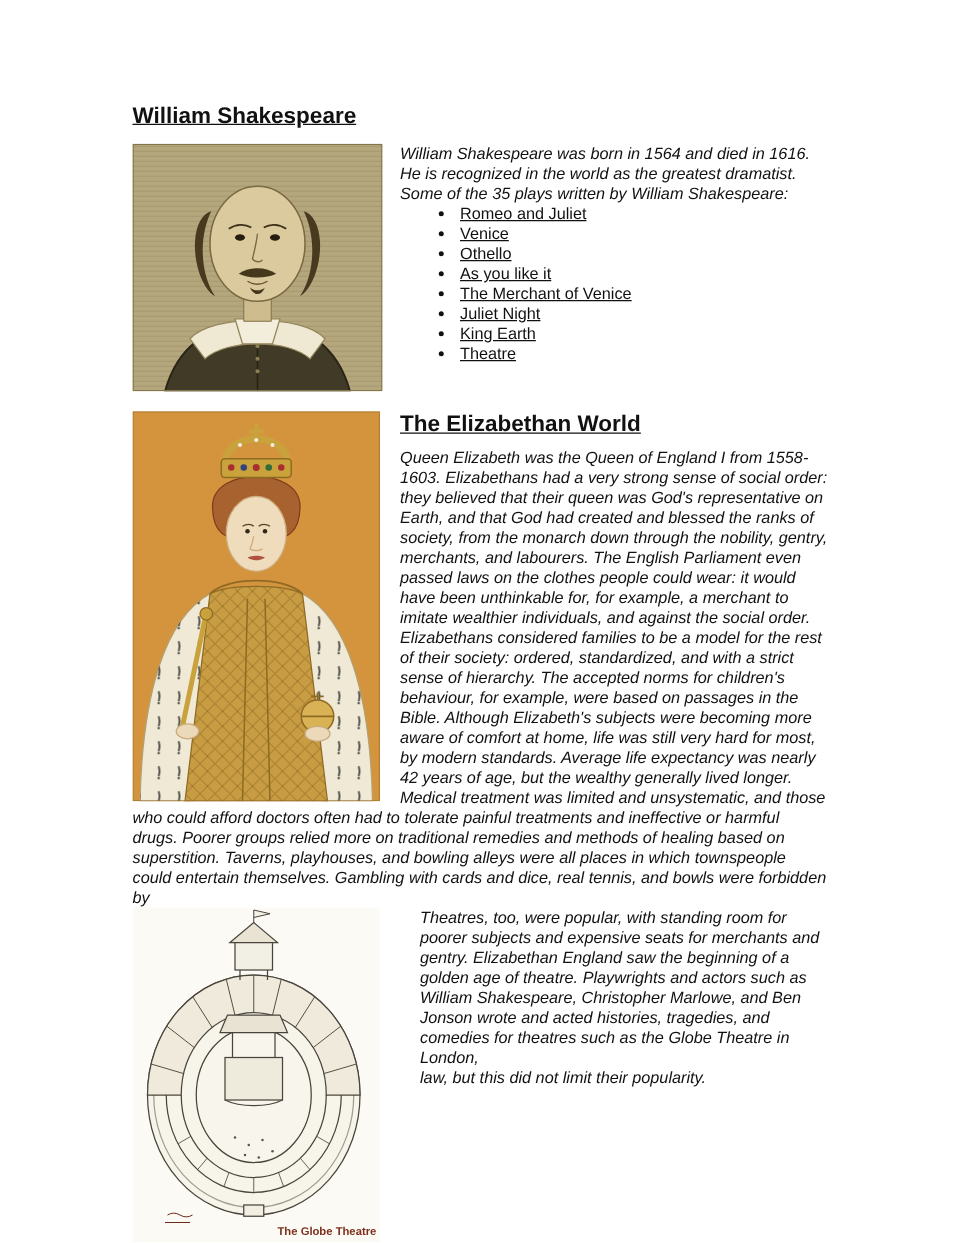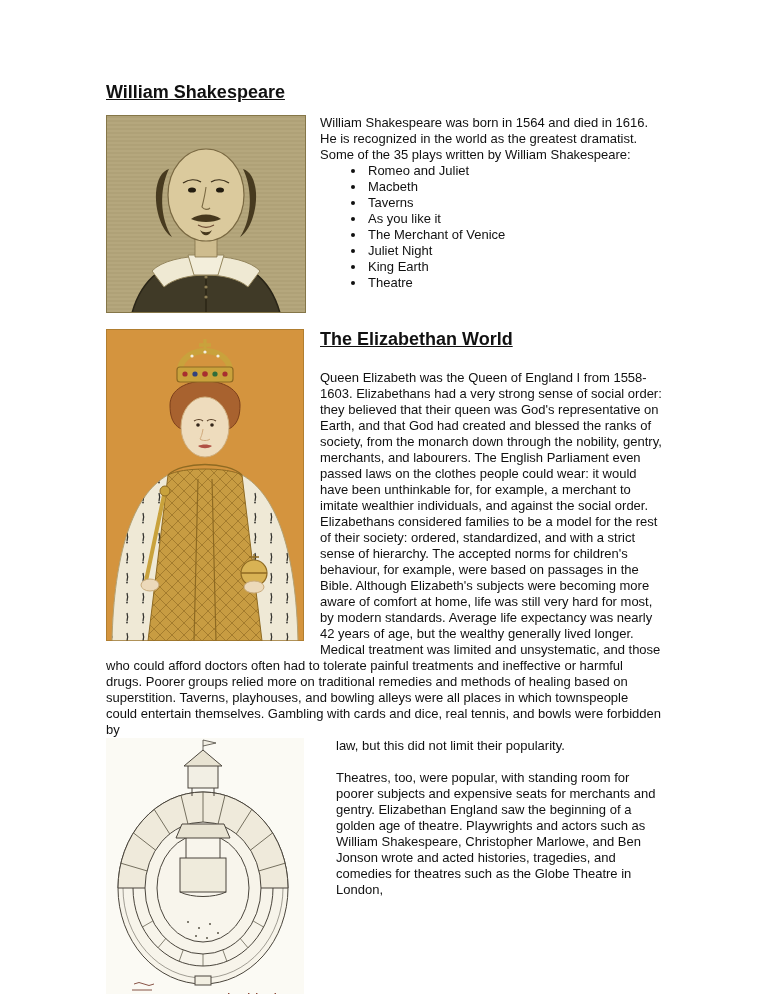--- a/index.html
+++ b/index.html
@@ -16,35 +16,35 @@
     overflow:hidden;
   }
   figure { margin:0; }
   .clearfix::after { content:""; display:block; clear:both; }
 
   h1.doc-title, h2.doc-heading {
     font-size:18px; line-height:21px; font-weight:bold;
     text-decoration:underline;
   }
   h1.doc-title { margin:0 0 12px 0; }
-  h2.doc-heading { margin:0 0 20px 0; }
+  h2.doc-heading { margin:0 0 8px 0; }
 
   .sec-shakespeare .shx-row {
     display:flex; align-items:flex-start; gap:14px;
     margin-bottom:16px;
   }
   .fig-shakespeare { flex:0 0 200px; width:200px; height:198px; }
   .shx-text { flex:1 1 auto; }
   ul.plays { list-style:disc; margin:0; padding-left:46px; }
-  ul.plays li { padding-left:2px; }
+  ul.plays li { padding-left:2px;text-decoration:underline; }
 
   .fig-elizabeth { float:left; width:198px; height:312px; margin:0 16px 4px 0; }
   .fig-globe     { float:left; width:198px; height:270px; margin:0 32px 0 0; }
 
-  .body-text { margin:0; }
+  .body-text { margin:0;font-style:italic; }
   .sec-theatre .continued { margin:0 0 16px 0; }
 
   svg { display:block; }
   svg text { font-family:"Liberation Sans","DejaVu Sans",sans-serif; }
 </style>
 </head>
 <body>
 
 <div class="page">
 
@@ -85,22 +85,22 @@
           <path d="M85 104 C93 98 107 98 115 104 C107 108 93 108 85 104 Z" fill="#46381d"></path>
           <path d="M92 110 C97 113 103 113 108 110" fill="none" stroke="#6d4b33" stroke-width="1.1"></path>
           <path d="M94 115 C97 122 103 122 106 115 C103 118 97 118 94 115 Z" fill="#46381d"></path>
           <rect x="0.5" y="0.5" width="199" height="197" fill="none" stroke="#857648"></rect>
         </svg>
       </figure>
       <div class="shx-text">
         <p class="body-text">William Shakespeare was born in 1564 and died in 1616. He is recognized in the world as the greatest dramatist. Some of the 35 plays written by William Shakespeare:</p>
         <ul class="plays">
           <li>Romeo and Juliet</li>
-          <li>Macbeth</li>
-          <li>Taverns</li>
+          <li>Venice</li>
+          <li>Othello</li>
           <li>As you like it</li>
           <li>The Merchant of Venice</li>
           <li>Juliet Night</li>
           <li>King Earth</li>
           <li>Theatre</li>
         </ul>
       </div>
     </div>
   </section>
 
@@ -219,17 +219,17 @@
         <path d="M78 28 L97 12 L116 28 Z" fill="#e8e3d2" stroke="#4a453c"></path>
         <path d="M97 12 V2 L110 5 L97 8" fill="#f2efe4" stroke="#4a453c" stroke-width="0.8"></path>
 
         <g stroke="#6b2a1a" stroke-width="0.8" fill="none">
           <path d="M28 246 q5 -3 10 0 q5 3 10 0"></path>
           <path d="M26 252 h20"></path>
         </g>
         <text x="116" y="262" font-size="9" font-weight="bold" fill="#7c2f1d">The Globe Theatre</text>
       </svg>
     </figure>
+    <p class="body-text">Theatres, too, were popular, with standing room for poorer subjects and expensive seats for merchants and gentry. Elizabethan England saw the beginning of a golden age of theatre. Playwrights and actors such as William Shakespeare, Christopher Marlowe, and Ben Jonson wrote and acted histories, tragedies, and comedies for theatres such as the Globe Theatre in London,</p>
     <p class="body-text continued">law, but this did not limit their popularity.</p>
-    <p class="body-text">Theatres, too, were popular, with standing room for poorer subjects and expensive seats for merchants and gentry. Elizabethan England saw the beginning of a golden age of theatre. Playwrights and actors such as William Shakespeare, Christopher Marlowe, and Ben Jonson wrote and acted histories, tragedies, and comedies for theatres such as the Globe Theatre in London,</p>
   </section>
 
 </div>
 
 </body></html>

